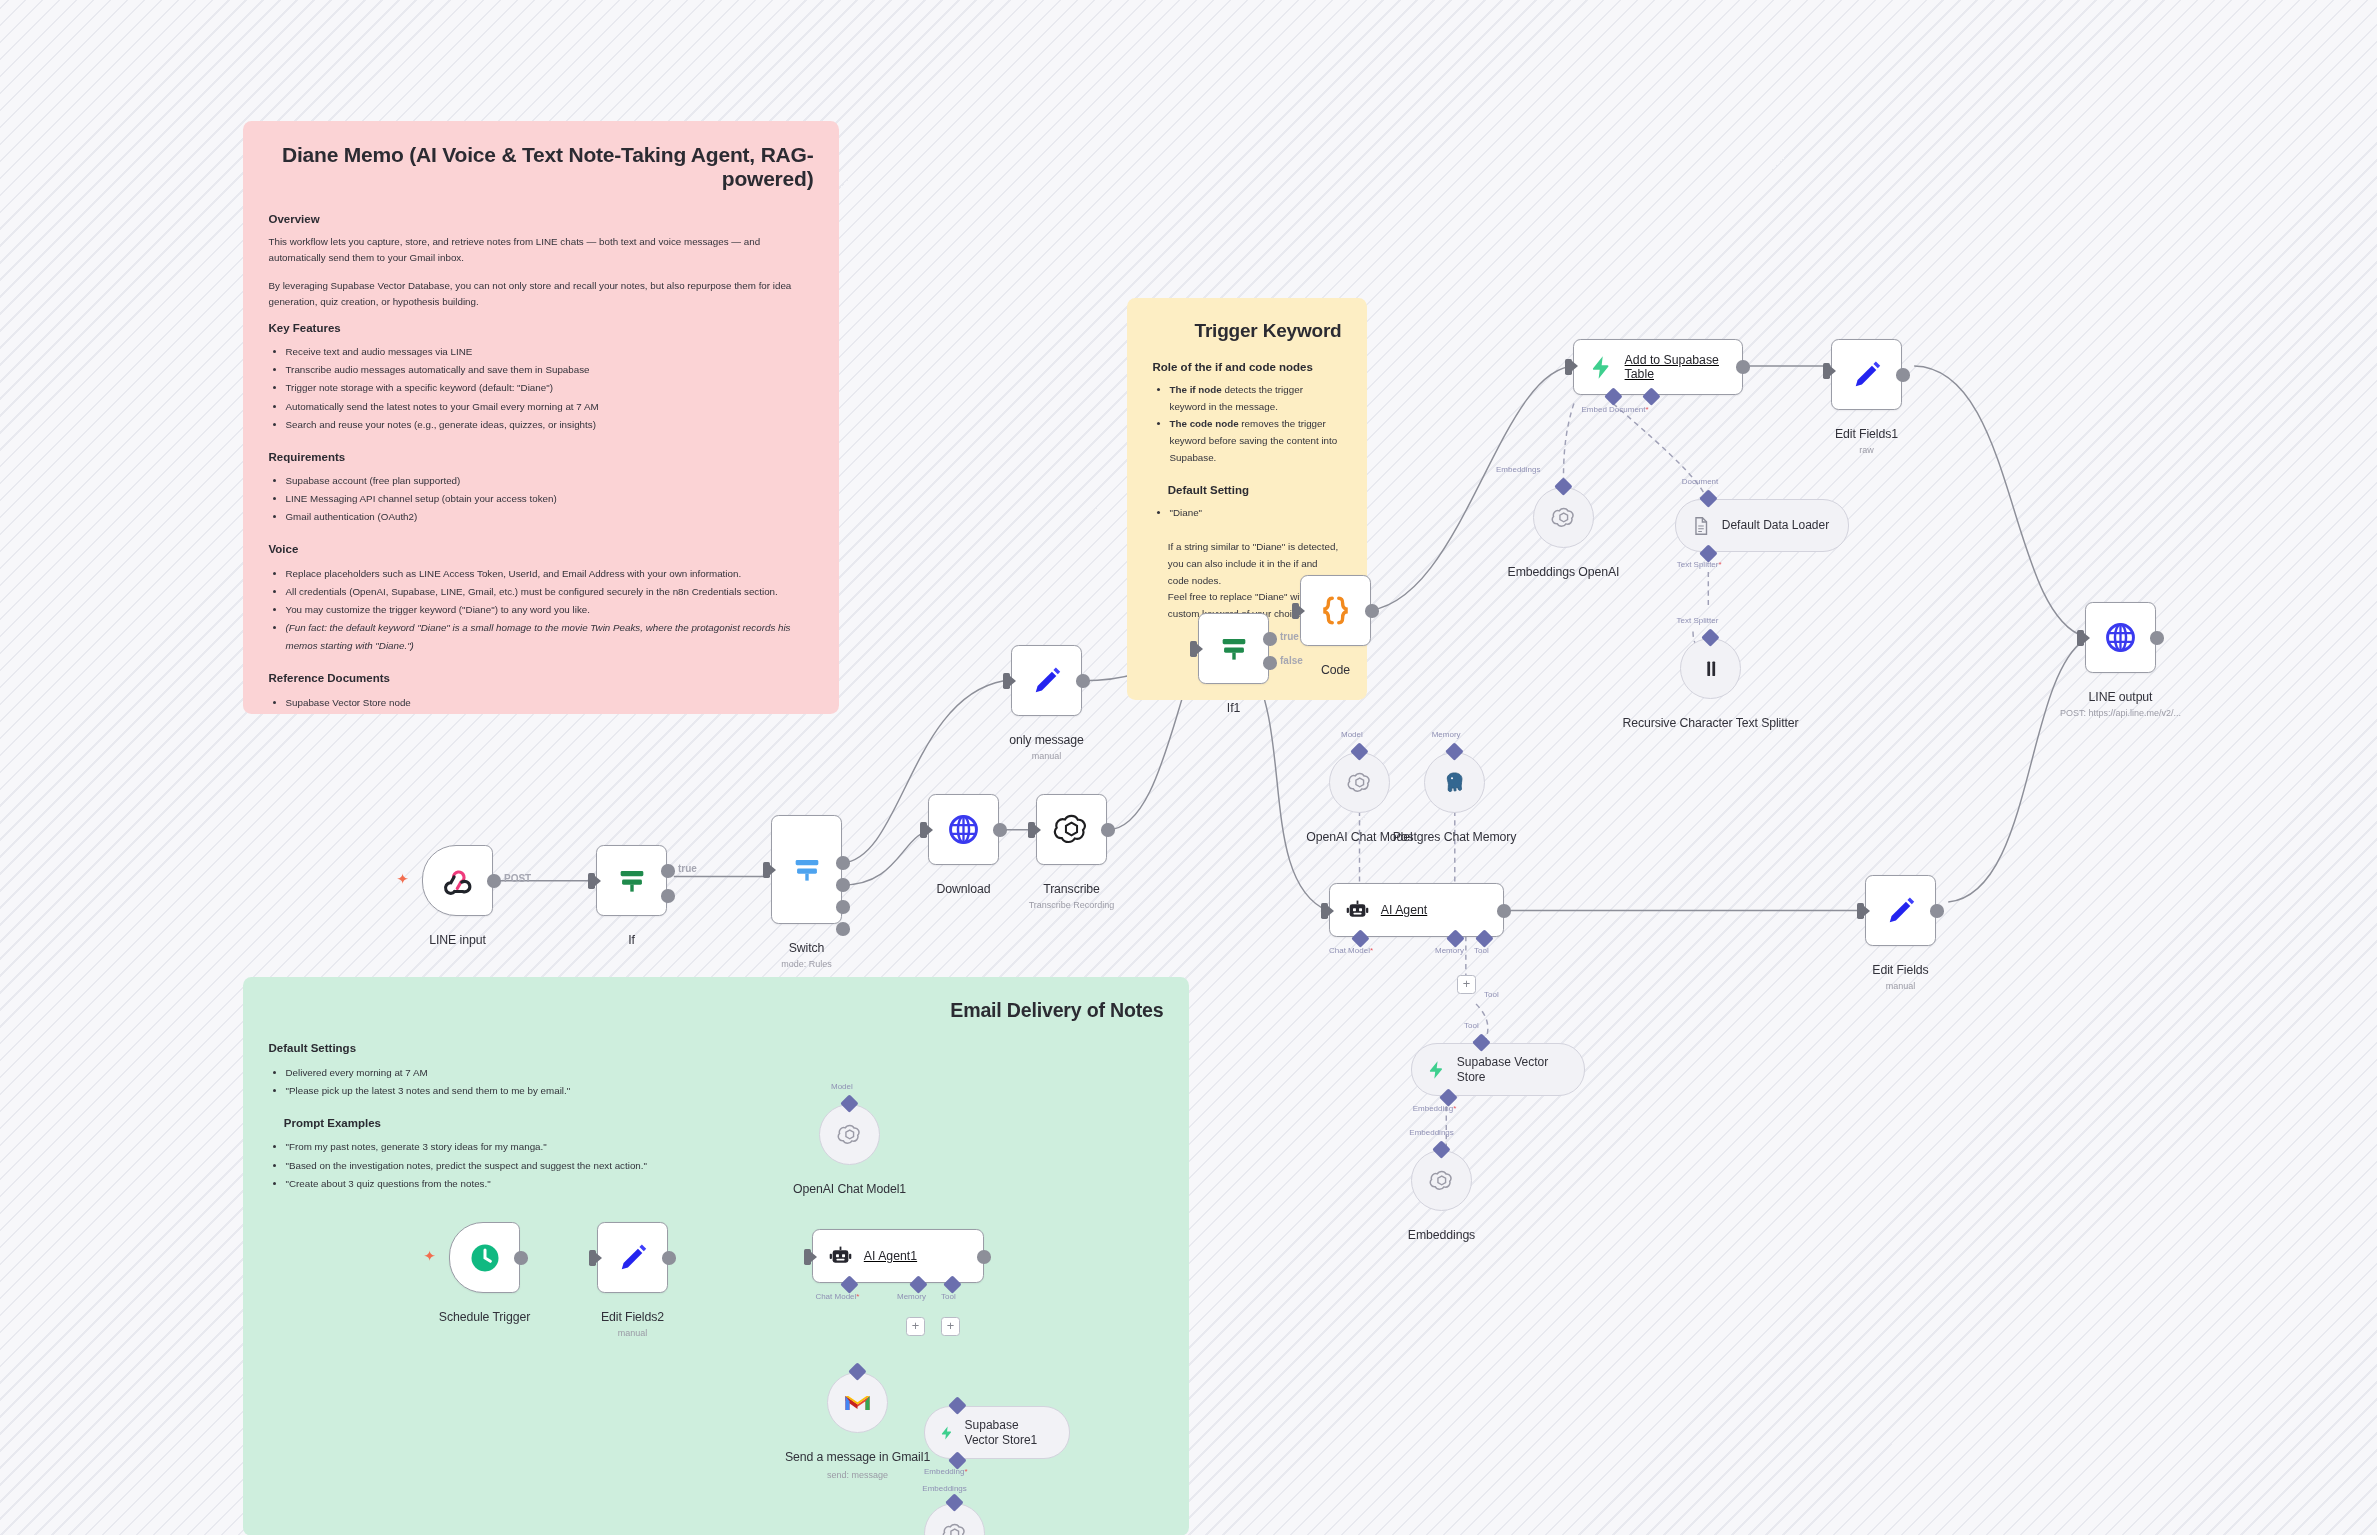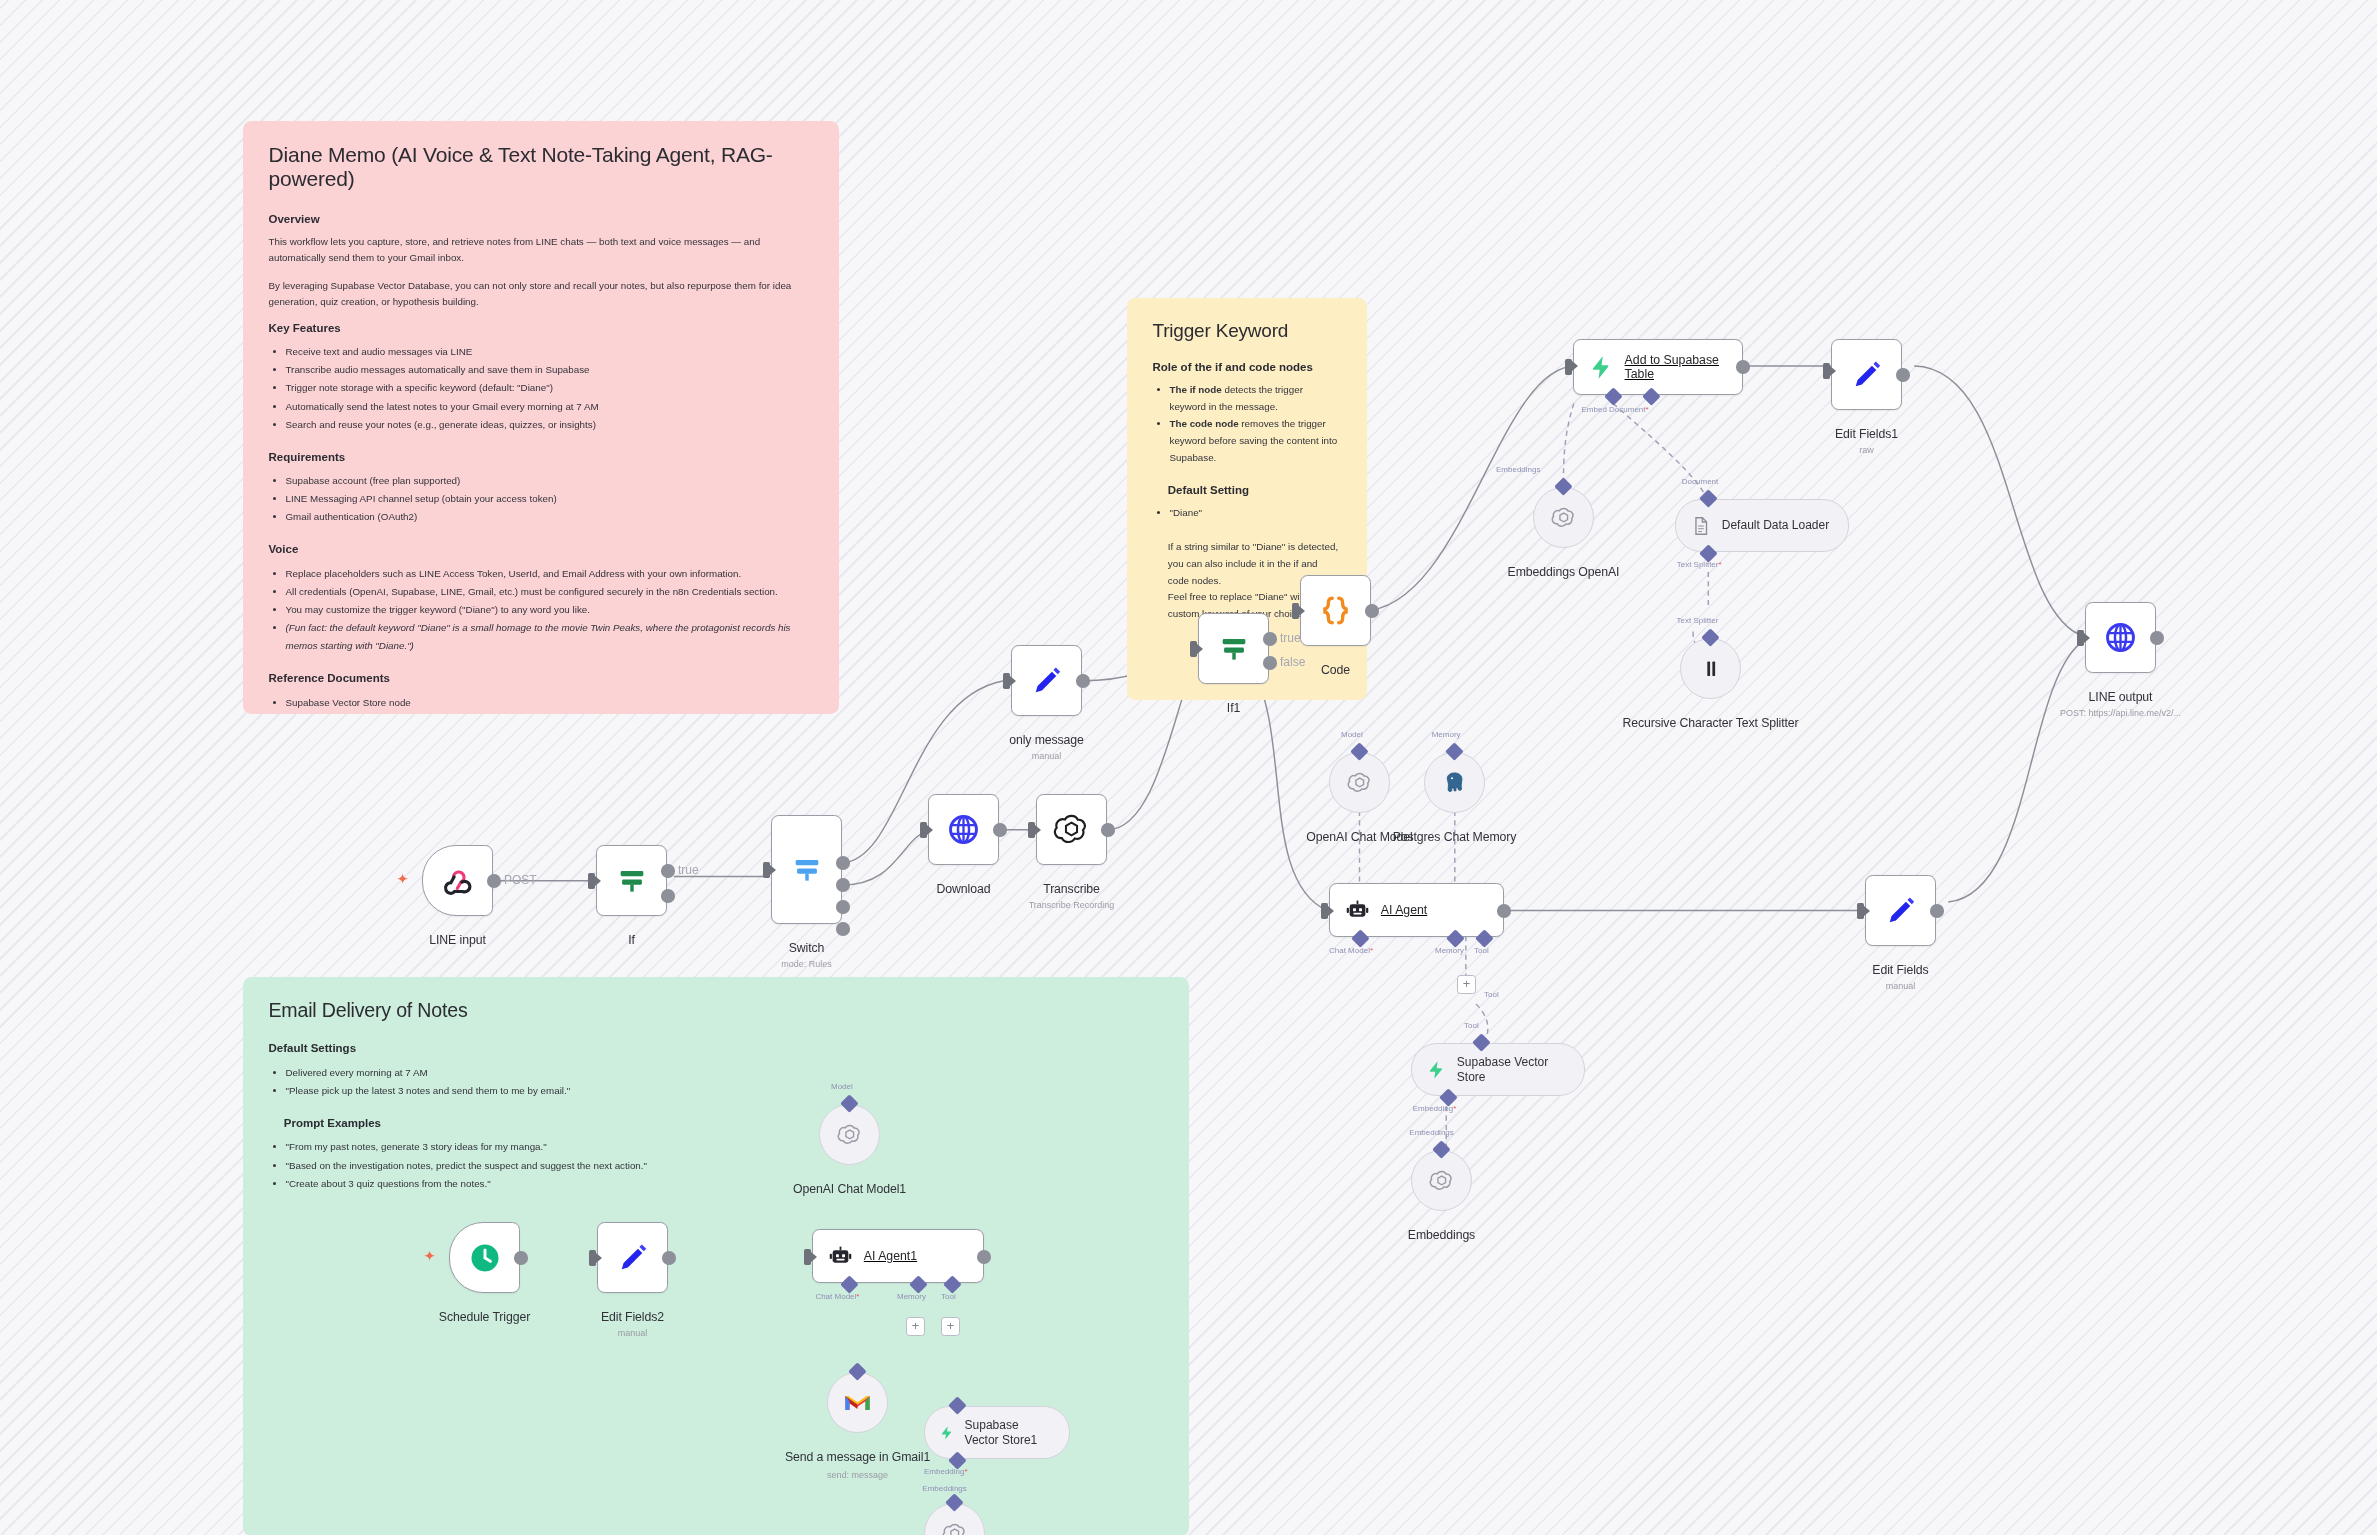--- a/index.html
+++ b/index.html
@@ -15,21 +15,21 @@
         rgba(214,216,226,0.45) 1.7px,
         rgba(255,255,255,0) 1.7px,
         rgba(255,255,255,0) 12px);
     overflow:hidden;
     position:relative;
   }
   #canvas { position:absolute; inset:0; }
 
   
   .sticky { position:absolute; border-radius:8.5px; padding:22px 25.5px; overflow:hidden; }
-  .sticky h1 { font-size:21px; margin:0 0 22px 0; font-weight:400; color:#2b2b32; letter-spacing:-0.2px;}
+  .sticky h1 { font-size:21px; margin:0 0 22px 0; font-weight:700; color:#2b2b32; letter-spacing:-0.2px;text-align:right;}
   .sticky h2 { font-size:11.5px; margin:0 0 9.4px 0; font-weight:700; color:#2b2b32; }
   .sticky p  { font-size:9.8px; line-height:1.62; margin:0 0 12px 0; color:#33333b; }
   .sticky ul { margin:0 0 17px 0; padding-left:17px; }
   .sticky li { font-size:9.8px; line-height:1.85; color:#33333b; }
   .sticky .ital { font-style:italic; }
   .sticky b { font-weight:700; }
   .indent { padding-left:15.3px; }
 
   #note-overview { left:243px; top:121px; width:596px; height:593px; background:#fbd3d5; }
   #note-trigger  { left:1127px; top:298px; width:240px; height:402px; background:#fdeec4; }
@@ -71,21 +71,21 @@
   .pill-lbl { font-size:12px; color:#31313a; line-height:1.2;}
 
   
   .port { position:absolute; width:13.6px; height:13.6px; border-radius:50%; background:#8d8f99; }
   .port-in { position:absolute; width:6.8px; height:16px; background:#6f717b; border-radius:1.7px;}
   .port-in:after{content:"";position:absolute;left:6.8px;top:2.6px;border-left:6px solid #6f717b;border-top:5.5px solid transparent;border-bottom:5.5px solid transparent;}
   .diam { position:absolute; width:12.8px; height:12.8px; background:#6b6fae; transform:rotate(45deg); border-radius:1.7px;}
   .plusbox{position:absolute;width:19px;height:19px;border:1.2px solid #b9bbc6;border-radius:3.4px;background:#fff;color:#84868f;font-size:12.8px;line-height:16px;text-align:center;}
   .pl { position:absolute; font-size:8px; color:#8f90b4; white-space:nowrap;}
   .pl .req{color:#e8545c;}
-  .elbl { position:absolute; font-size:12px; color:#a6a7b2; white-space:nowrap;}
+  .elbl { position:absolute; font-size:10px; color:#a6a7b2; white-space:nowrap;font-weight:bold;}
   .spark { position:absolute; color:#f26d4f; font-size:14.5px; }
 </style>
 </head>
 <body>
 
 <div id="canvas">
 
   <svg id="edges" viewBox="0 0 2794 1805" width="2377" height="1536">
     <defs>
       <style>

